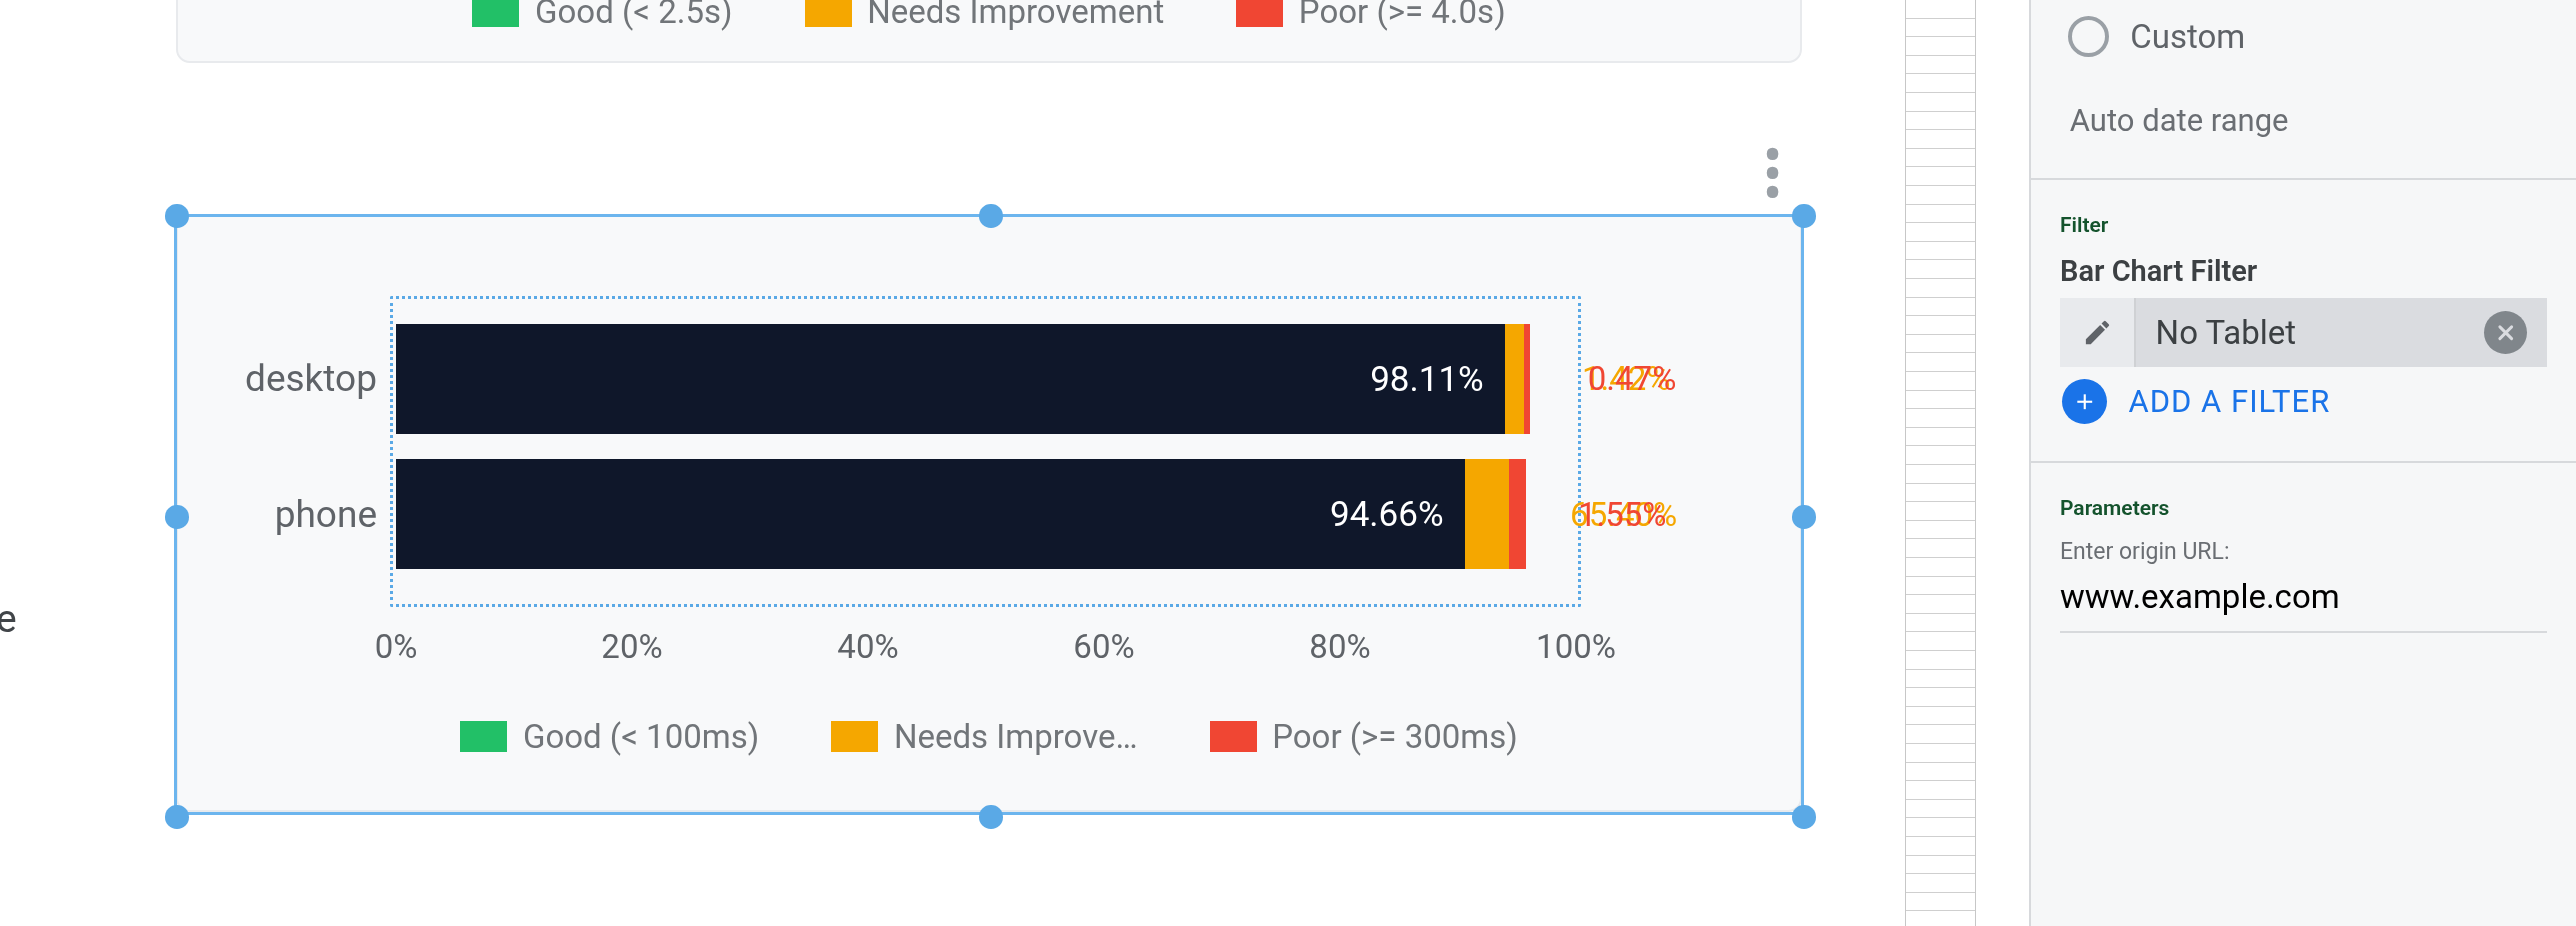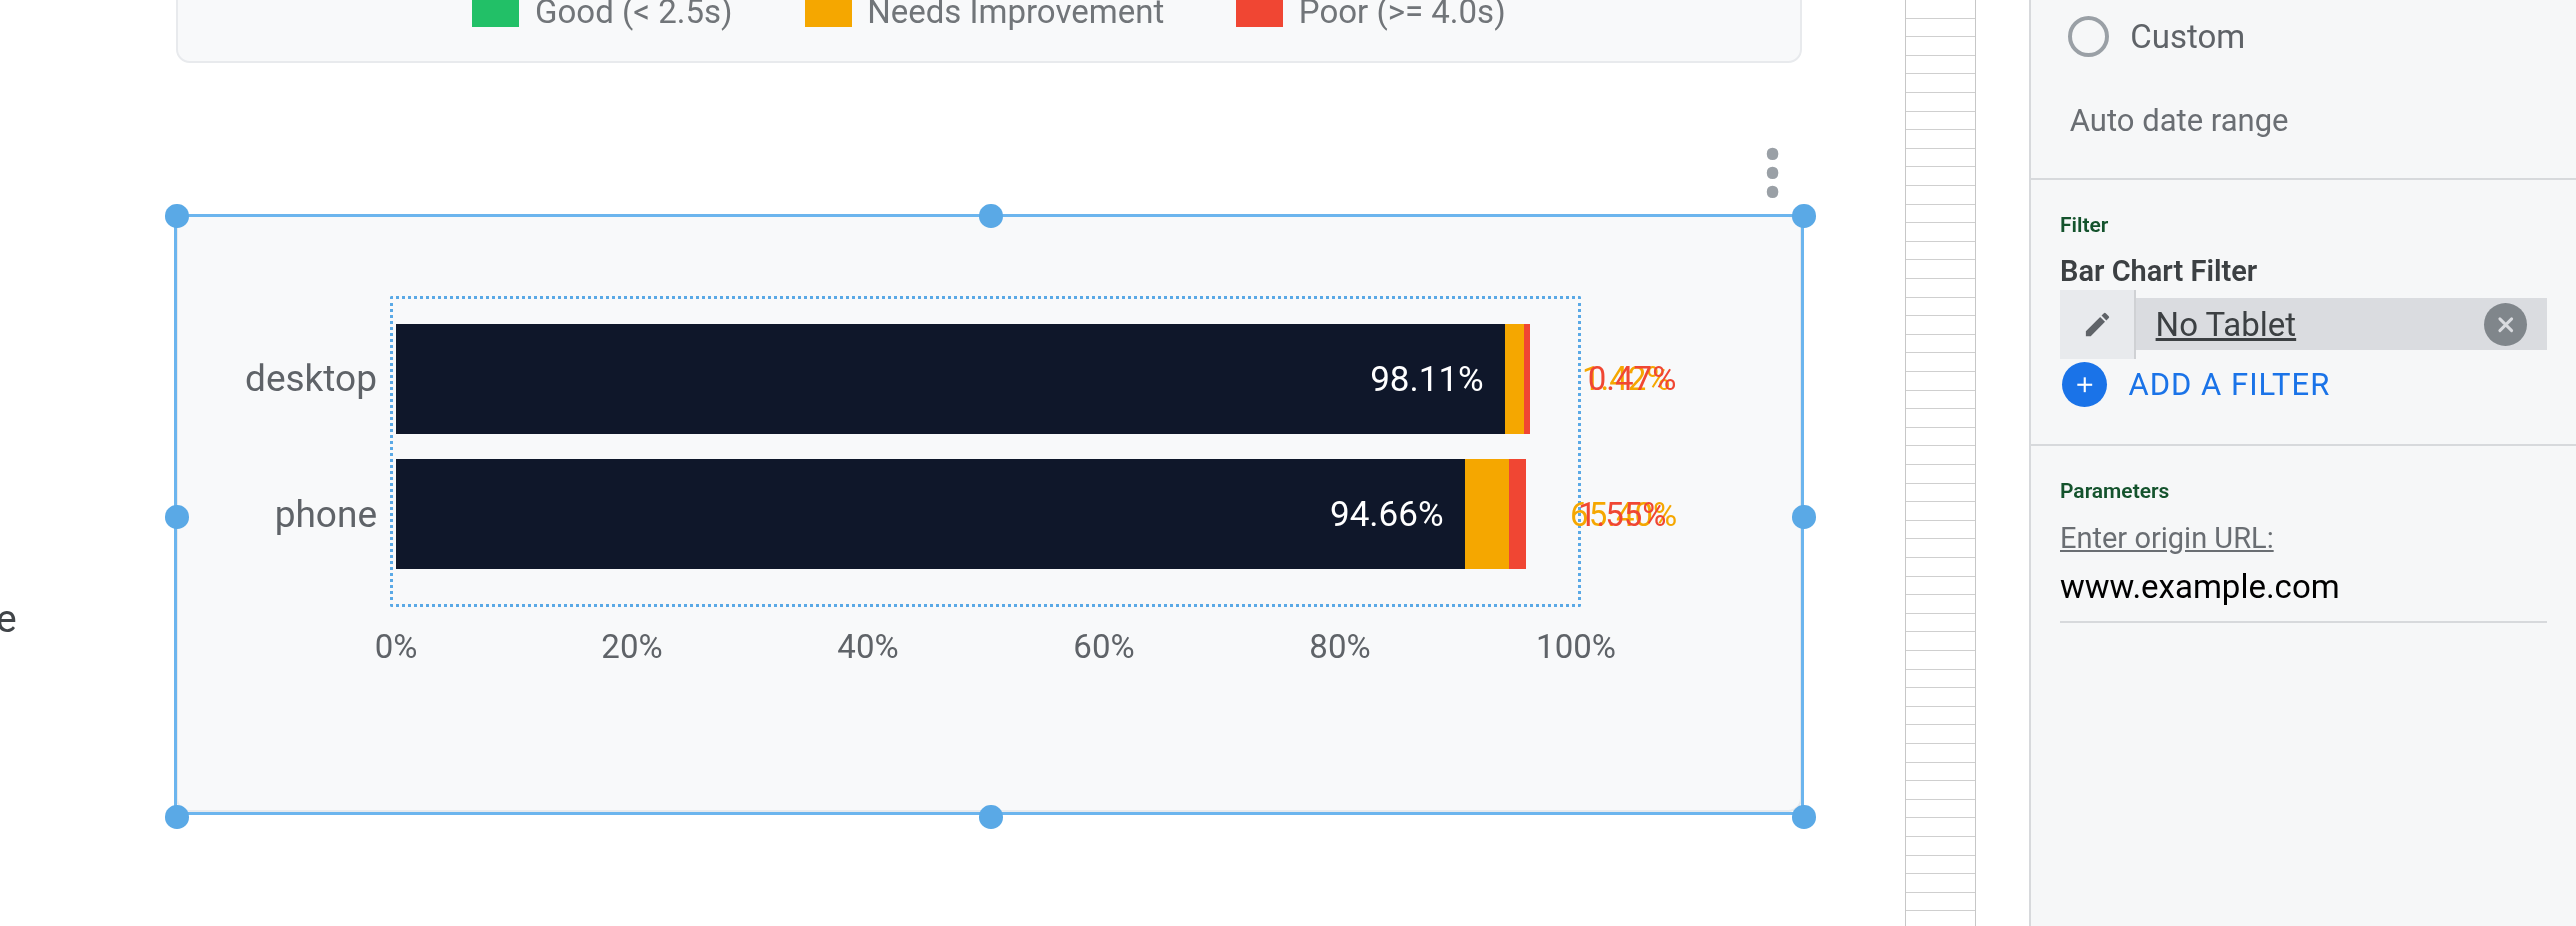--- a/index.html
+++ b/index.html
@@ -210,23 +210,22 @@
     border: 4.9px solid #9aa0a6;
   }
   .auto-range {
     font-size: 31px; color: #6a6e73; margin: 45px 0 7.8px 9.8px;
   }
 
   .filter-chip {
     display: flex; align-items: center;
     background: #dadce0;
     border-radius: 0;
-    height: 52px;
+    height: 69px;
     margin: 9.8px 0 11.8px 0;
-    text-decoration: underline;
   }
   .chip-edit {
     width: 76px; height: 69px;
     background: #e8eaed;
     border-right: 2px solid #cfd1d4;
     display:flex;align-items:center;justify-content:center;
   }
   .chip-label { flex:1; padding-left: 19.6px; font-size: 33px; color:#3c4043; }
   .chip-x {
     width: 43px;height:43px;border-radius:50%;background:#80868b;
@@ -236,21 +235,21 @@
   .add-filter {
     display:flex;align-items:center;gap:21.5px;
     color:#1a73e8;font-size:31px;letter-spacing:1px;
     margin: 11.8px 0 5.9px 2px;
     cursor:pointer;
   }
   .plus-circle{
     width:45px;height:45px;border-radius:50%;background:#1a73e8;
     display:flex;align-items:center;justify-content:center;color:#fff;
   }
-  .param-label { font-size:29px;color:#6a6e73;margin:5.9px 0 11.8px;text-decoration:underline; }
+  .param-label { font-size:23px;color:#6a6e73;margin:5.9px 0 11.8px; }
   .param-value { font-size:33px;color:#000000;margin-bottom:15.7px; }
   .param-underline{height:2px;background:#d7d9dc;margin-top:5.9px;}
 
   
   .left-crop {
     position:absolute;left:-3.9px;top:596px;font-size:39px;color:#414549;
   }
 </style>
 </head>
 <body>
@@ -313,20 +312,27 @@
 
   <div class="xaxis">
     <span class="xtick" style="left:0%">0%</span>
     <span class="xtick" style="left:20%">20%</span>
     <span class="xtick" style="left:40%">40%</span>
     <span class="xtick" style="left:60%">60%</span>
     <span class="xtick" style="left:80%">80%</span>
     <span class="xtick" style="left:100%">100%</span>
   </div>
 
+  <div class="card-legend">
+    <div class="legend-row">
+      <span><span class="swatch green"></span><span>Good (&lt; 100ms)</span></span>
+      <span><span class="swatch orange"></span><span>Needs Improve…</span></span>
+      <span><span class="swatch red"></span><span>Poor (&gt;= 300ms)</span></span>
+    </div>
+  </div>
 
   <div class="sel-frame" style="left:174px;top:214px;width:1630px;height:601px"></div>
   <div class="handle" style="left:165px;top:204px"></div>
   <div class="handle" style="left:979px;top:204px"></div>
   <div class="handle" style="left:1792px;top:204px"></div>
   <div class="handle" style="left:165px;top:505px"></div>
   <div class="handle" style="left:1792px;top:505px"></div>
   <div class="handle" style="left:165px;top:805px"></div>
   <div class="handle" style="left:979px;top:805px"></div>
   <div class="handle" style="left:1792px;top:805px"></div>

